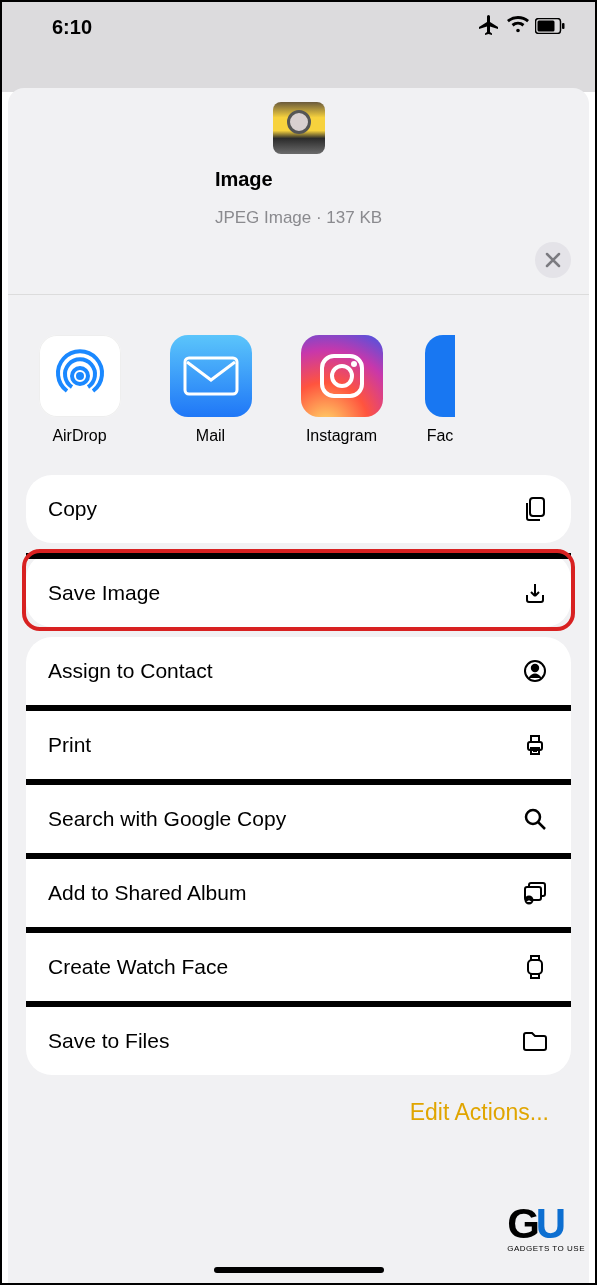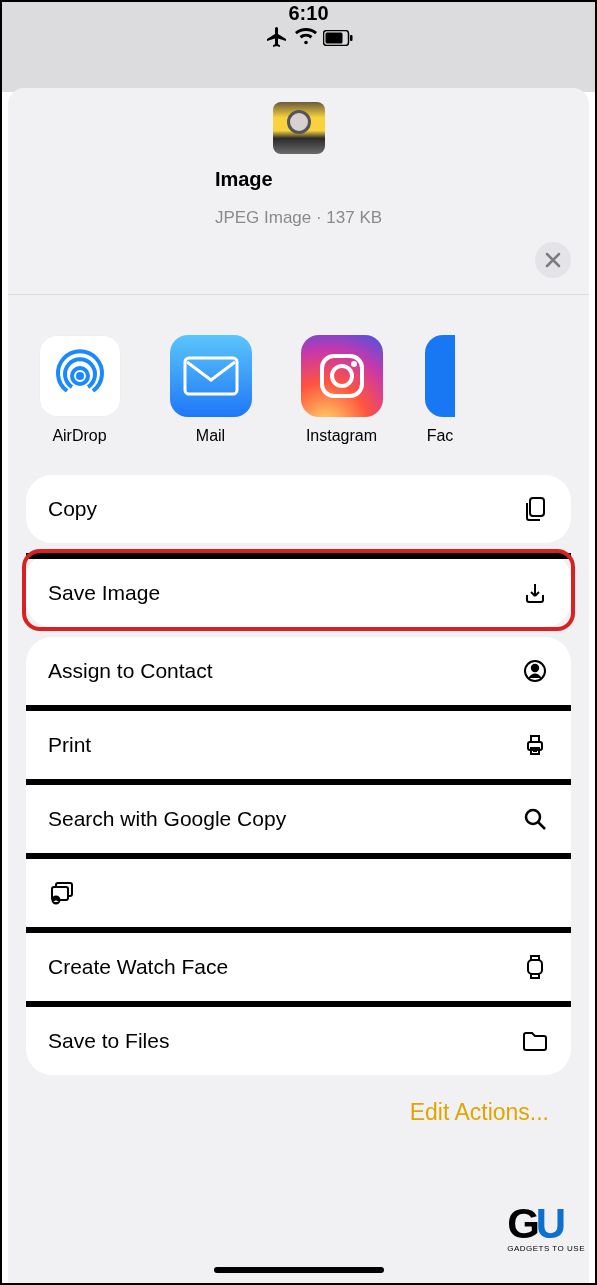--- a/index.html
+++ b/index.html
@@ -8,26 +8,26 @@
     width: 597px;
     height: 1285px;
     background: #fff;
     border: 2px solid #000;
     position: relative;
     overflow: hidden;
   }
   .status-bar {
     height: 50px;
     display: flex;
+    justify-content: space-between;
     align-items: center;
     padding: 0 30px 0 50px;
     background: #dcdbdd;
     font-weight: 600;
     font-size: 20px;
-    flex-direction: column;
   }
   .status-right { display: flex; align-items: center; gap: 6px; }
 
   .backdrop {
     position: absolute;
     top: 50px; left: 0; right: 0;
     height: 40px;
     background: #dcdbdd;
   }
   .share-sheet {
@@ -290,20 +290,21 @@
       <div class="action-row">
         <span>Search with Google Copy</span>
         <span class="icon-slot">
           <svg width="24" height="24" viewBox="0 0 24 24" fill="none" stroke="#000" stroke-width="2.5">
               <circle cx="10" cy="10" r="7"></circle>
               <line x1="15" y1="15" x2="22" y2="22"></line>
             </svg>
         </span>
       </div>
       <div class="action-row">
+        <span>Add to Shared Album</span>
         <span class="icon-slot">
           <svg width="26" height="24" viewBox="0 0 26 24" fill="none" stroke="#000" stroke-width="2">
               <rect x="7" y="2" width="16" height="13" rx="2"></rect>
               <rect x="3" y="6" width="16" height="13" rx="2" fill="#fff"></rect>
               <circle cx="7" cy="19" r="3.5" fill="#000"></circle>
               <circle cx="7" cy="17.5" r="1.2" fill="#fff"></circle>
               <path d="M4.5 21c.6-1 1.5-1.6 2.5-1.6s1.9.6 2.5 1.6" fill="#fff" stroke="none"></path>
             </svg>
         </span>
       </div>

